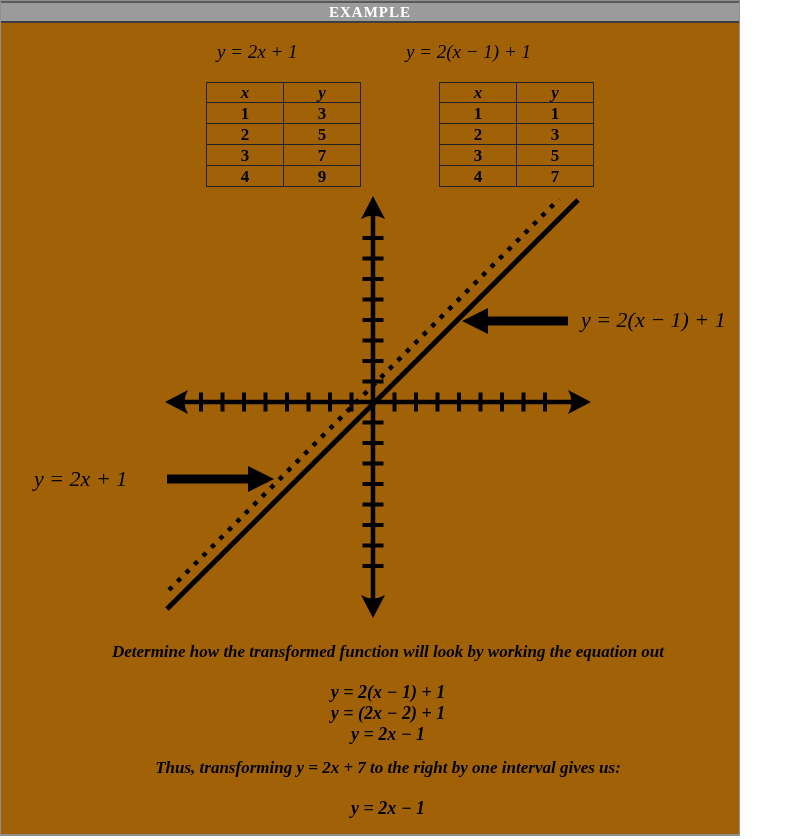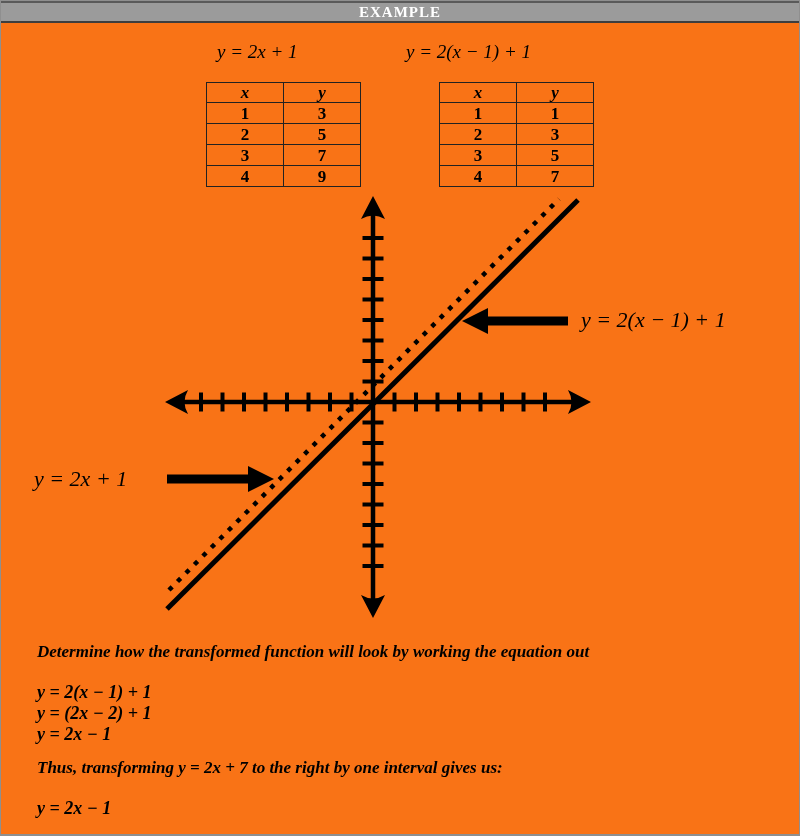--- a/index.html
+++ b/index.html
@@ -1,21 +1,21 @@
 <!DOCTYPE html>
 <html><head>
 <meta charset="utf-8">
 <style>
   html, body { margin: 0; padding: 0; background: #ffffff; }
   body { width: 800px; height: 839px; position: relative;
          font-family: "Liberation Serif", serif; color: #000; }
 
-  .page { position: absolute; left: 0; top: 0; width: 800px; height: 836px;
+  .page { position: absolute; left: 0; top: 0; width: 740px; height: 836px;
           box-sizing: border-box; border: 1px solid #8f8f8f;
-          border-bottom: 2px solid #8f8f8f; background: #f97316; font-family: Liberation Serif, serif; }
+          border-bottom: 2px solid #8f8f8f; background: #a16207; font-family: Liberation Serif, serif; }
 
   .header { position: absolute; left: 0; top: 0; right: 0; height: 22px;
             background: #9b9b9b; box-sizing: border-box;
             border-top: 2px solid #5a5a5a; border-bottom: 2px solid #3e3e3e;
             display: flex; align-items: center; justify-content: center; }
   .header span { color: #ffffff; font-weight: bold; font-size: 15px;
                  letter-spacing: 1px; line-height: 18px; }
 
   .eq { position: absolute; font-style: italic; font-size: 19px; white-space: pre; }
   .eq-left  { left: 216px; top: 40px; }
@@ -29,21 +29,21 @@
   table.vt th { font-style: italic; }
   .vt-1 { left: 205px; }
   .vt-2 { left: 438px; }
 
   svg.graph { position: absolute; left: 0; top: 190px; width: 800px; height: 430px; }
 
   .graph-label { position: absolute; font-style: italic; font-size: 22px; white-space: pre; }
   .label-right { left: 580px; top: 306px; }
   .label-left  { left: 33px;  top: 465px; }
 
-  .expl { position: absolute; left: 0; right: 0; 
+  .expl { position: absolute; left: 0; right: 0; text-align: center;
           font-style: italic; font-weight: bold; white-space: pre; margin-left: 36px; }
   .intro      { top: 641px; font-size: 17px; }
   .step       { font-size: 18px; }
   .step-1     { top: 681px; }
   .step-2     { top: 702px; }
   .step-3     { top: 723px; }
   .conclusion { top: 757px; font-size: 17px; }
   .result     { top: 797px; font-size: 18px; }
 </style>
 </head>

